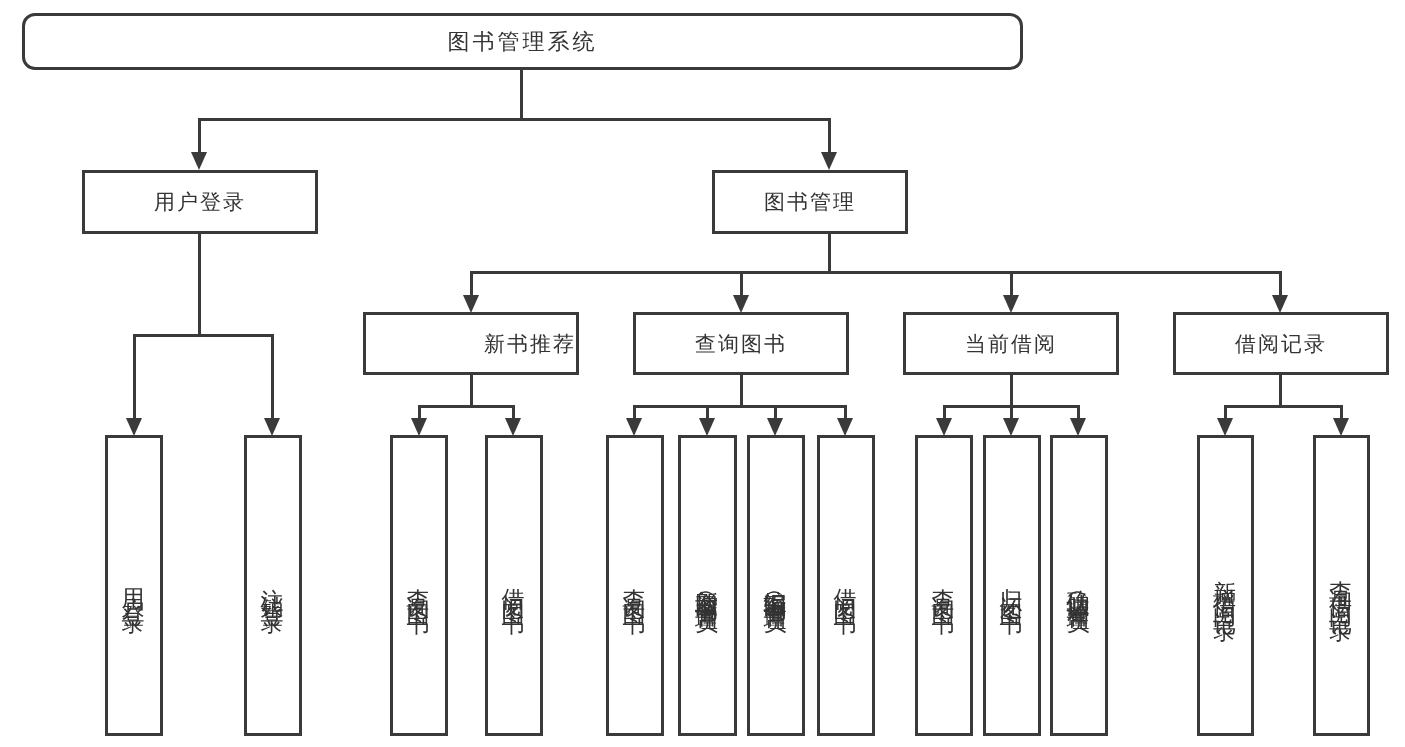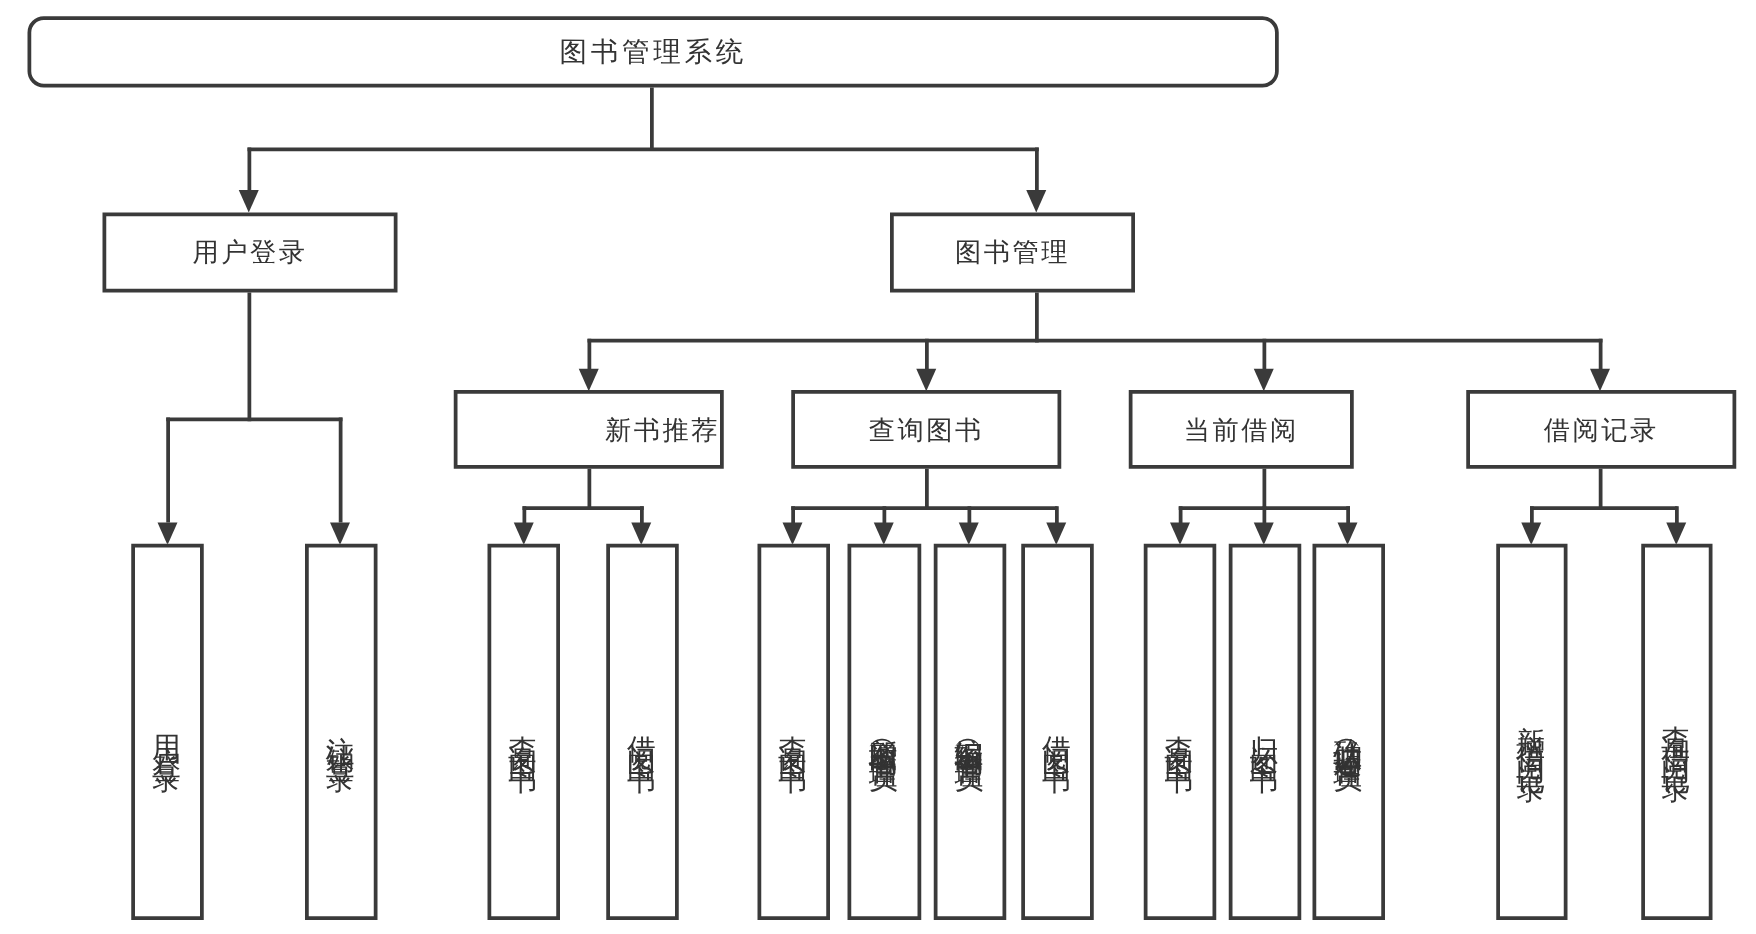--- a/index.html
+++ b/index.html
@@ -59,21 +59,21 @@
   <div class="arrow" style="left:1003px;top:295px;"></div>
   <div class="vline" style="left:1279px;top:271px;height:25px;"></div>
   <div class="arrow" style="left:1272px;top:295px;"></div>
 
   <div class="box h-box" style="left:363px;top:312px;width:216px;height:63px;justify-content:flex-end;">
     <span>新书推荐</span>
   </div>
   <div class="box h-box" style="left:633px;top:312px;width:216px;height:63px;">
     <span>查询图书</span>
   </div>
-  <div class="box h-box" style="left:903px;top:312px;width:180px;height:63px;">
+  <div class="box h-box" style="left:903px;top:312px;width:216px;height:63px;">
     <span>当前借阅</span>
   </div>
   <div class="box h-box" style="left:1173px;top:312px;width:216px;height:63px;">
     <span>借阅记录</span>
   </div>
 
   <div class="vline" style="left:470px;top:375px;height:33px;"></div>
   <div class="hline" style="left:418px;top:405px;width:97px;"></div>
   <div class="vline" style="left:418px;top:405px;height:14px;"></div>
   <div class="arrow" style="left:411px;top:418px;"></div>

